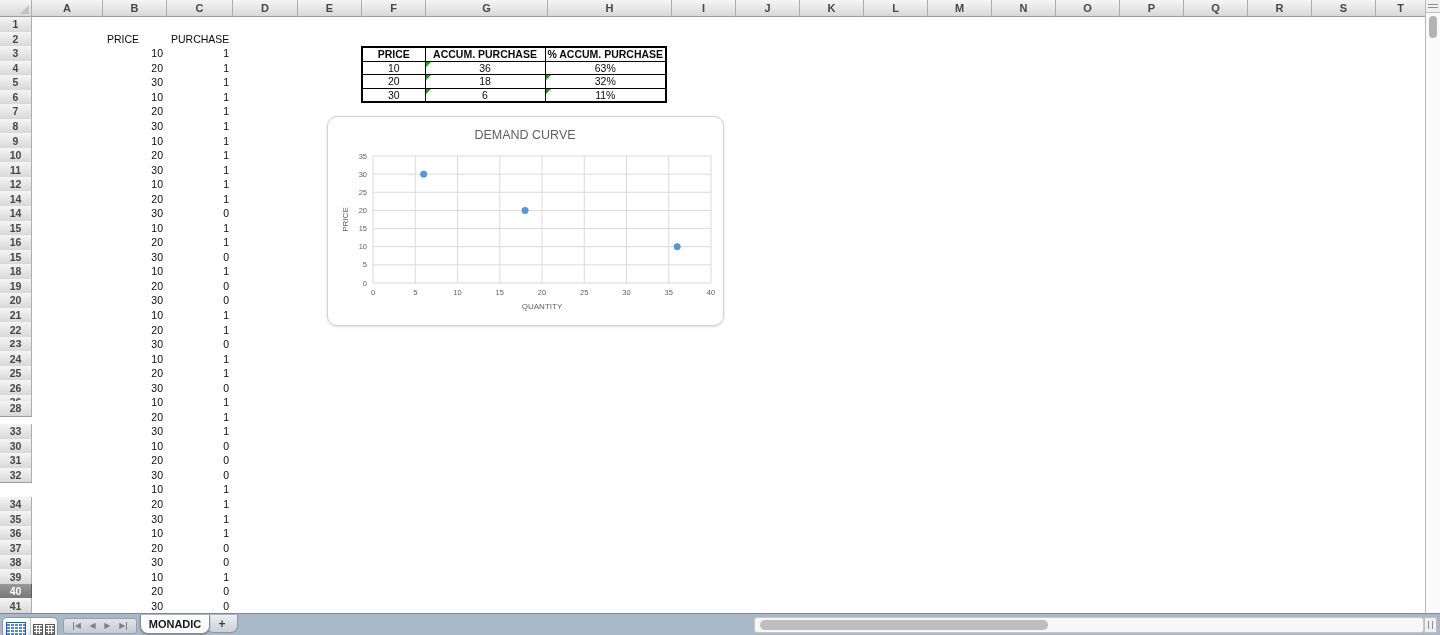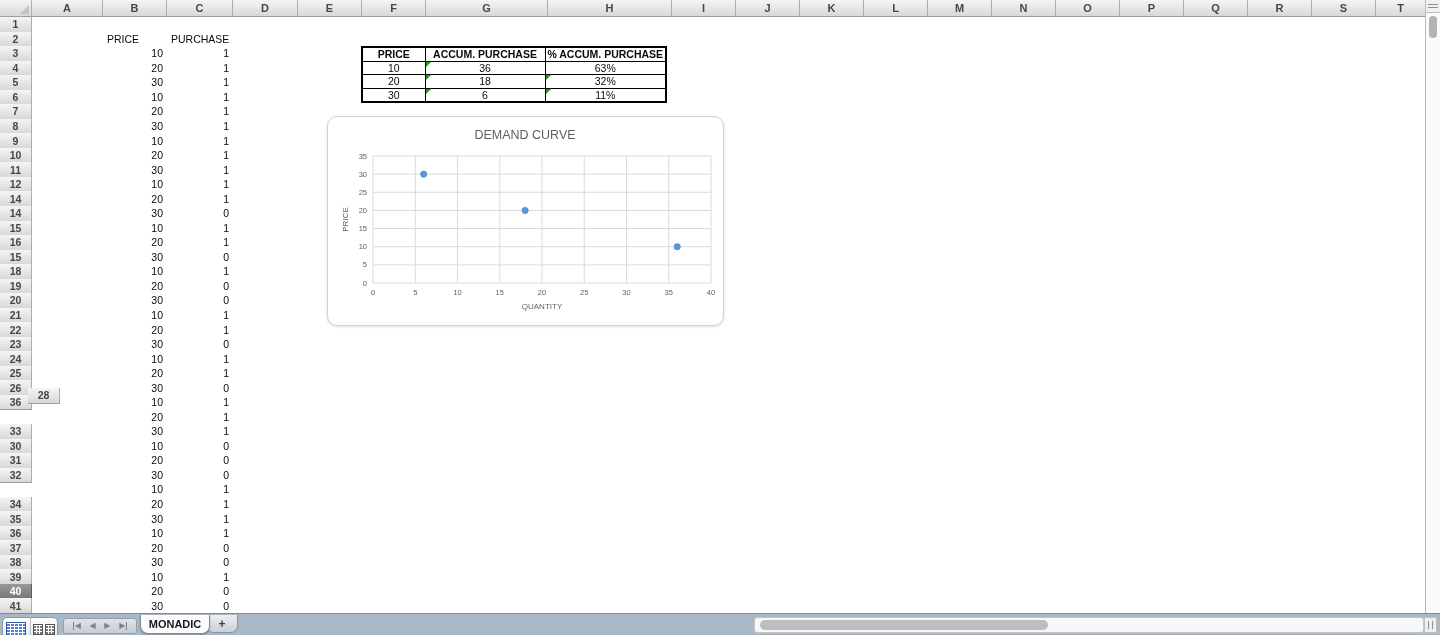--- a/index.html
+++ b/index.html
@@ -122,26 +122,26 @@
       <div class="hdr row-hdr" style="top: 191.439px; height: 15.5366px;">14</div>
       <div class="hdr row-hdr" style="top: 205.976px; height: 15.5366px;">14</div>
       <div class="hdr row-hdr" style="top: 220.512px; height: 15.5366px;">15</div>
       <div class="hdr row-hdr" style="top: 235.049px; height: 15.5366px;">16</div>
       <div class="hdr row-hdr" style="top: 249.585px; height: 15.5366px;">15</div>
       <div class="hdr row-hdr" style="top: 264.122px; height: 15.5366px;">18</div>
       <div class="hdr row-hdr" style="top: 278.659px; height: 15.5366px;">19</div>
       <div class="hdr row-hdr" style="top: 293.195px; height: 15.5366px;">20</div>
       <div class="hdr row-hdr" style="top: 307.732px; height: 15.5366px;">21</div>
       <div class="hdr row-hdr" style="top: 322.268px; height: 15.5366px;">22</div>
-      <div class="hdr row-hdr" style="top: 336.805px; height: 15.5366px;">23</div>
+      <div class="hdr row-hdr" style="top: 336.805px; height: 15.5366px; font-family: Liberation Mono, monospace;">23</div>
       <div class="hdr row-hdr" style="top: 351.341px; height: 15.5366px;">24</div>
       <div class="hdr row-hdr" style="top: 365.878px; height: 15.5366px;">25</div>
       <div class="hdr row-hdr" style="top: 380.415px; height: 15.5366px;">26</div>
       <div class="hdr row-hdr" style="top: 394.951px; height: 15.5366px;">36</div>
-      <div class="hdr row-hdr" style="top: 388px; height: 15.5366px; margin-left: 28px;">28</div>
+      <div class="hdr row-hdr" style="top: 401px; height: 15.5366px;">28</div>
       <div class="hdr row-hdr" style="top: 424.024px; height: 15.5366px;">33</div>
       <div class="hdr row-hdr" style="top: 438.561px; height: 15.5366px;">30</div>
       <div class="hdr row-hdr" style="top: 453.098px; height: 15.5366px;">31</div>
       <div class="hdr row-hdr" style="top: 467.634px; height: 15.5366px;">32</div>
       <div class="hdr row-hdr" style="top: 499px; height: 15.5366px;">33</div>
       <div class="hdr row-hdr" style="top: 496.707px; height: 15.5366px;">34</div>
       <div class="hdr row-hdr" style="top: 511.244px; height: 15.5366px;">35</div>
       <div class="hdr row-hdr" style="top: 525.78px; height: 15.5366px;">36</div>
       <div class="hdr row-hdr" style="top: 540.317px; height: 15.5366px;">37</div>
       <div class="hdr row-hdr" style="top: 554.854px; height: 15.5366px;">38</div>

